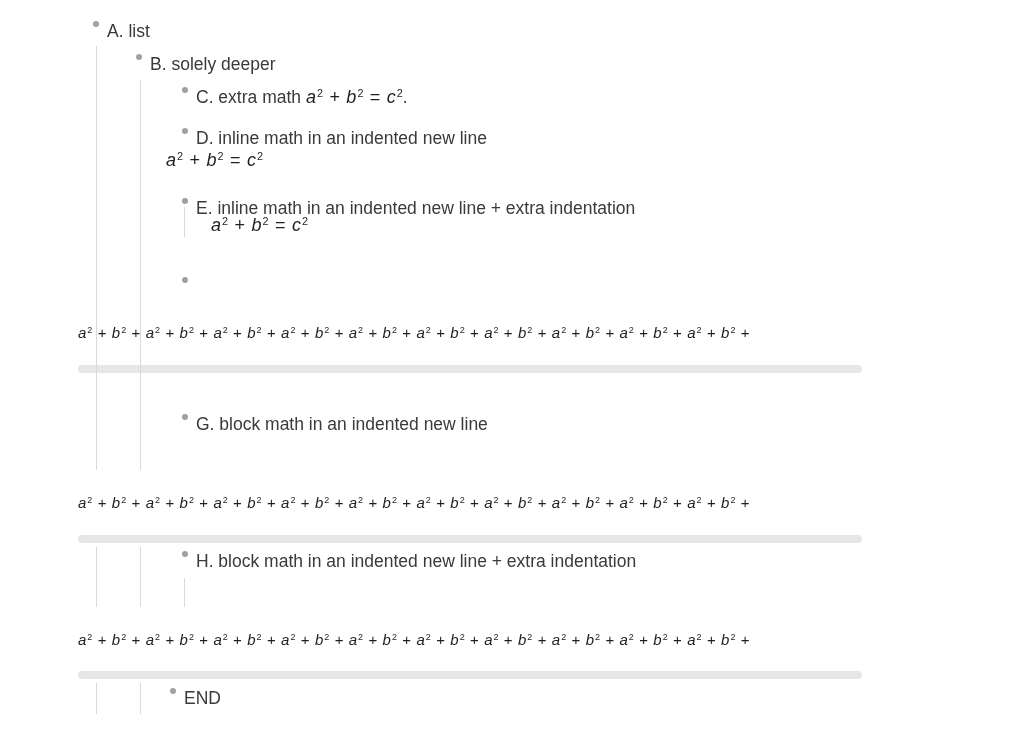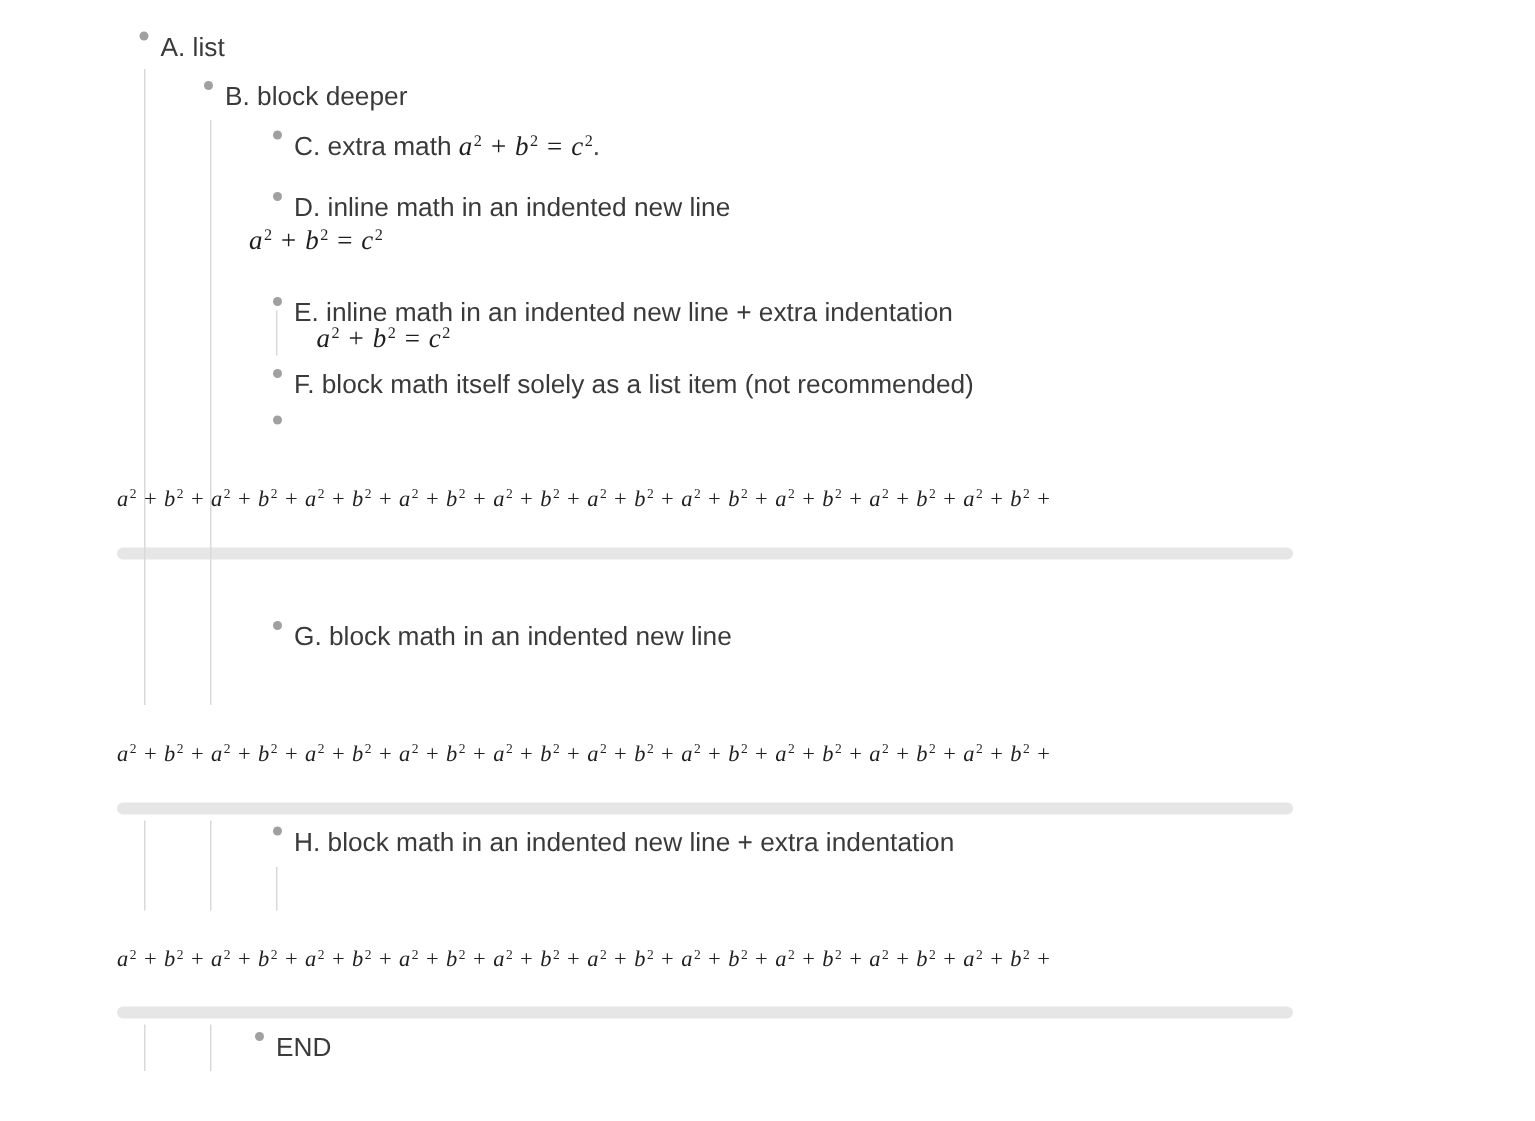--- a/index.html
+++ b/index.html
@@ -34,21 +34,21 @@
     flex:0 0 auto;
     width:6px;height:6px;
     border-radius:50%;
     background:var(--bullet);
     margin-right:8px;
     cursor:pointer;
   }
   .t{white-space:pre;}
   
   .math{
-    font-family:Liberation Serif, serif;
+    font-family:Liberation Sans, sans-serif;
     font-style:italic;
     color:var(--math);
     white-space:pre;
   }
   .math sup{
     font-style:normal;
     font-size:0.6em;
     vertical-align:0.55em;
     line-height:0;
     margin-left:1px;
@@ -111,21 +111,21 @@
   <div class="vline" style="left:184px;top:207px;height:30px"></div>
   <div class="vline" style="left:184px;top:578px;height:29px"></div>
 
   <div class="li" style="left:93px;top:21px">
     <span class="bullet"></span>
     <span class="t">A. list</span>
   </div>
 
   <div class="li" style="left:136px;top:54px">
     <span class="bullet"></span>
-    <span class="t">B. block deeper</span>
+    <span class="t">B. solely deeper</span>
   </div>
 
   <div class="li" style="left:182px;top:87px">
     <span class="bullet"></span>
     <span class="t">C. extra math </span>
     <span class="math inline-math"><i>a</i><sup>2</sup> <span class="mo">+</span> <i>b</i><sup>2</sup> <span class="mo">=</span> <i>c</i><sup>2</sup></span>
     <span class="t">.</span>
   </div>
 
   <div class="li" style="left:182px;top:128px">
@@ -133,24 +133,20 @@
     <span class="t">D. inline math in an indented new line</span>
   </div>
   <div class="mathline math" style="left:166px;top:146px"><i>a</i><sup>2</sup> <span class="mo">+</span> <i>b</i><sup>2</sup> <span class="mo">=</span> <i>c</i><sup>2</sup></div>
 
   <div class="li" style="left:182px;top:198px">
     <span class="bullet"></span>
     <span class="t">E. inline math in an indented new line + extra indentation</span>
   </div>
   <div class="mathline math" style="left:211px;top:211px"><i>a</i><sup>2</sup> <span class="mo">+</span> <i>b</i><sup>2</sup> <span class="mo">=</span> <i>c</i><sup>2</sup></div>
 
-  <div class="li" style="left:182px;top:246px">
-    <span class="bullet"></span>
-    <span class="t">F. block math itself solely as a list item (not recommended)</span>
-  </div>
 
   <div class="li" style="left:182px;top:277px">
     <span class="bullet"></span>
     <span class="t"></span>
   </div>
 
   <div class="blockmath math" style="top:316px"><i>a</i><sup>2</sup> <span class="mo">+</span> <i>b</i><sup>2</sup> <span class="mo">+</span> <i>a</i><sup>2</sup> <span class="mo">+</span> <i>b</i><sup>2</sup> <span class="mo">+</span> <i>a</i><sup>2</sup> <span class="mo">+</span> <i>b</i><sup>2</sup> <span class="mo">+</span> <i>a</i><sup>2</sup> <span class="mo">+</span> <i>b</i><sup>2</sup> <span class="mo">+</span> <i>a</i><sup>2</sup> <span class="mo">+</span> <i>b</i><sup>2</sup> <span class="mo">+</span> <i>a</i><sup>2</sup> <span class="mo">+</span> <i>b</i><sup>2</sup> <span class="mo">+</span> <i>a</i><sup>2</sup> <span class="mo">+</span> <i>b</i><sup>2</sup> <span class="mo">+</span> <i>a</i><sup>2</sup> <span class="mo">+</span> <i>b</i><sup>2</sup> <span class="mo">+</span> <i>a</i><sup>2</sup> <span class="mo">+</span> <i>b</i><sup>2</sup> <span class="mo">+</span> <i>a</i><sup>2</sup> <span class="mo">+</span> <i>b</i><sup>2</sup> <span class="mo">+</span>           </div>
 
   <div class="li" style="left:182px;top:414px">
     <span class="bullet"></span>

